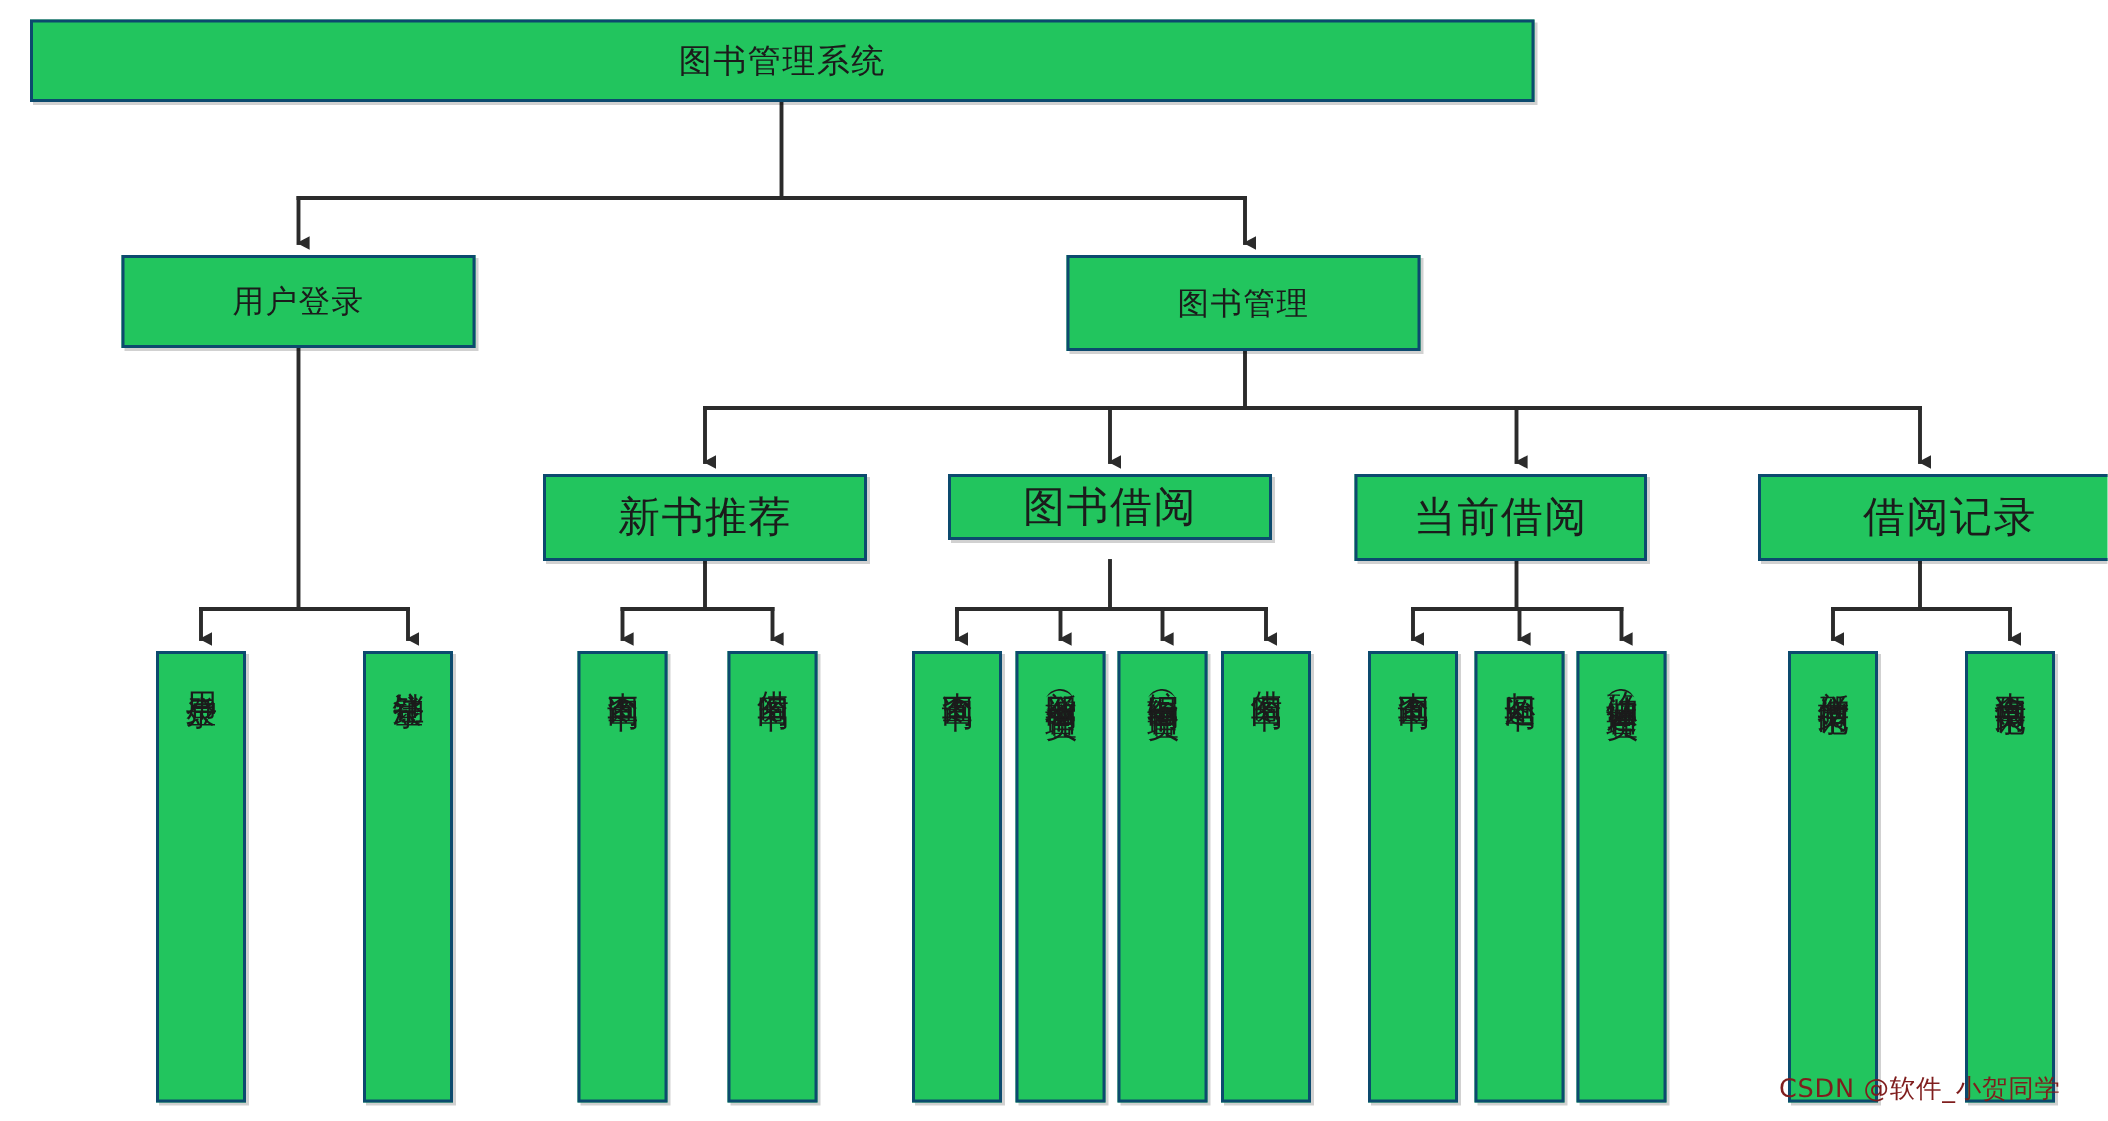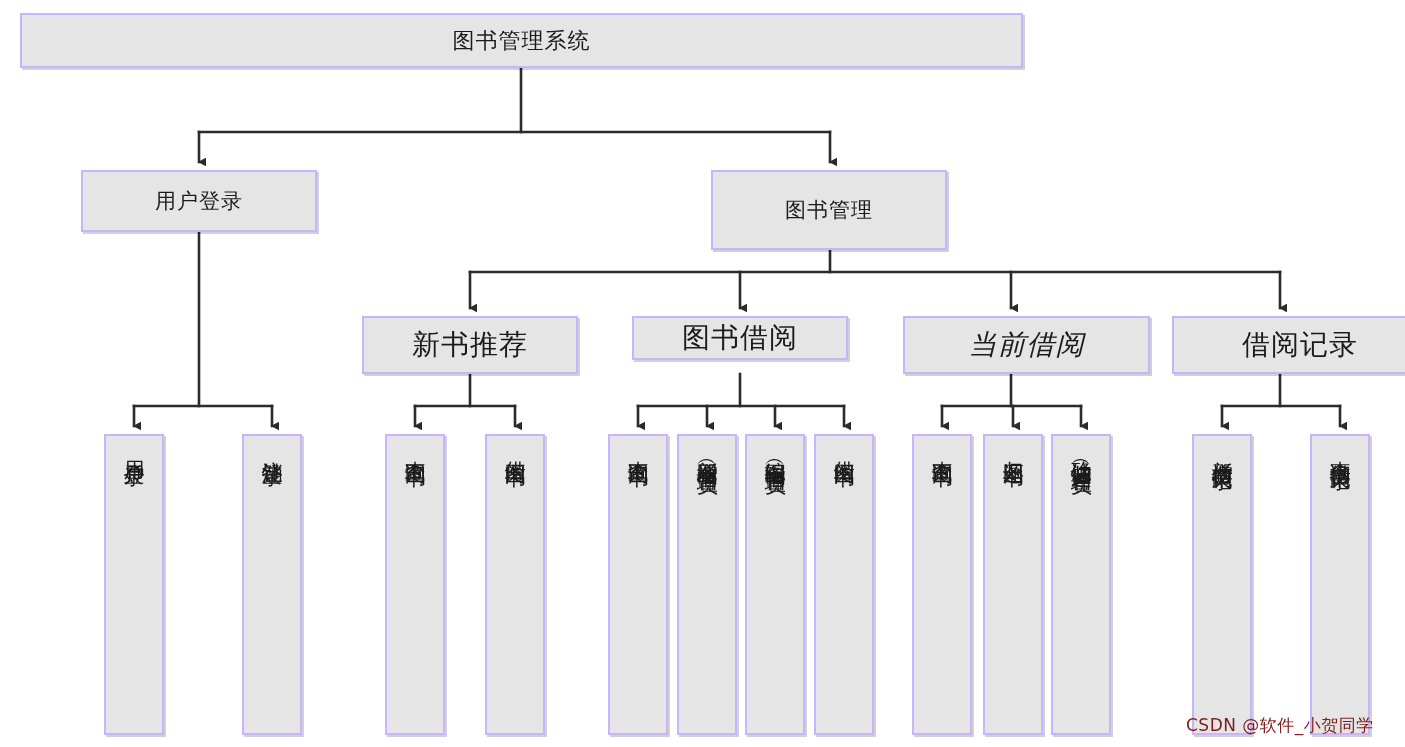--- a/index.html
+++ b/index.html
@@ -22,22 +22,22 @@
   svg.diagram-canvas {
     position: absolute;
     left: 0;
     top: 0;
     width: 1405px;
     height: 747px;
   }
   .node-box {
     position: absolute;
     box-sizing: border-box;
-    background: #e5e5e5;
-    border: 2px solid #c4b5fd;
+    background: #22c55e;
+    border: 2px solid #0c4a6e;
     display: flex;
     align-items: center;
     justify-content: center;
     box-shadow: 2px 2px 0 rgba(0,0,0,0.18);
   }
   .node-label {
     color: #1b1b1b;
     letter-spacing: 1px;
     white-space: nowrap;
   }
@@ -122,31 +122,31 @@
     </g>
   </svg>
 
   <div class="node-box node-root" id="node-root" style="left: 20px; top: 13px; width: 1003px; height: 55px;">
     <span class="node-label">图书管理系统</span>
   </div>
 
   <div class="node-box node-l2" style="left: 81px; top: 170px; width: 236px; height: 62px;">
     <span class="node-label">用户登录</span>
   </div>
-  <div class="node-box node-l2" style="left: 711px; top: 170px; width: 236px; height: 80px;">
+  <div class="node-box node-l2" style="left: 711px; top: 170px; width: 236px; height: 64px;">
     <span class="node-label">图书管理</span>
   </div>
 
   <div class="node-box node-l3" style="left: 362px; top: 316px; width: 216px; height: 58px;">
     <span class="node-label">新书推荐</span>
   </div>
   <div class="node-box node-l3" style="left: 632px; top: 316px; width: 216px; height: 44px;">
     <span class="node-label">图书借阅</span>
   </div>
-  <div class="node-box node-l3" style="left: 903px; top: 316px; width: 247px; height: 58px; font-style: italic;">
+  <div class="node-box node-l3" style="left: 903px; top: 316px; width: 195px; height: 58px;">
     <span class="node-label">当前借阅</span>
   </div>
   <div class="node-box node-l3" style="left: 1172px; top: 316px; width: 256px; height: 58px;">
     <span class="node-label">借阅记录</span>
   </div>
 
   <div class="node-box node-leaf" style="left: 104px; top: 434px; width: 60px; height: 301px;">
     <span class="node-label">用户登录</span>
   </div>
   <div class="node-box node-leaf" style="left: 242px; top: 434px; width: 60px; height: 301px;">

